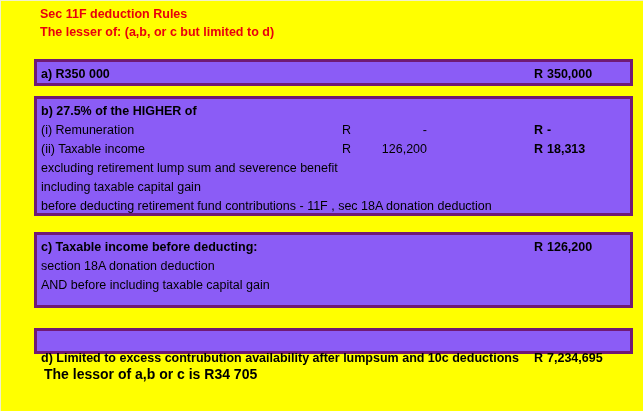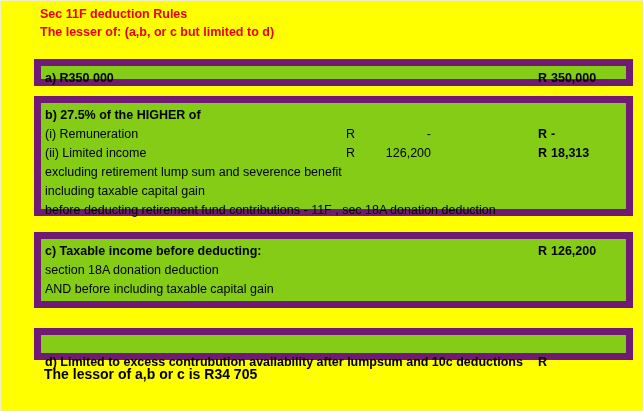--- a/index.html
+++ b/index.html
@@ -38,22 +38,22 @@
     line-height: 18px;
     white-space: nowrap;
   }
 
   
   .box {
     position: absolute;
     left: 33px;
     width: 599px;
     box-sizing: border-box;
-    border: 7px solid #701a75;
-    background: #84cc16;
+    border: 3px solid #701a75;
+    background: #8b5cf6;
   }
 
   .row {
     position: relative;
     height: 19px;
     line-height: 19px;
     white-space: nowrap;
   }
   .row .label {
     position: absolute;
@@ -138,21 +138,21 @@
 
     <div class="row">
       <span class="label">(i) Remuneration</span>
       <span class="cur-in">R</span>
       <span class="val-in">-</span>
       <span class="cur-out">R</span>
       <span class="val-out">-</span>
     </div>
 
     <div class="row">
-      <span class="label">(ii) Limited income</span>
+      <span class="label">(ii) Taxable income</span>
       <span class="cur-in">R</span>
       <span class="val-in">126,200</span>
       <span class="cur-out">R</span>
       <span class="val-out">18,313</span>
     </div>
 
     <div class="row">
       <span class="label">excluding retirement lump sum and severence benefit</span>
     </div>
     <div class="row">
@@ -174,18 +174,19 @@
     </div>
     <div class="row">
       <span class="label">AND before including taxable capital gain</span>
     </div>
   </div>
 
   <div class="box" id="box-d">
     <div class="row">
       <span class="label bold">d) Limited to excess contrubution availability after lumpsum and 10c deductions</span>
       <span class="cur-out">R</span>
+      <span class="val-out">7,234,695</span>
     </div>
   </div>
 
   <div class="footer">The lessor of a,b or c is R34 705</div>
 
 </div>
 
 </body></html>

